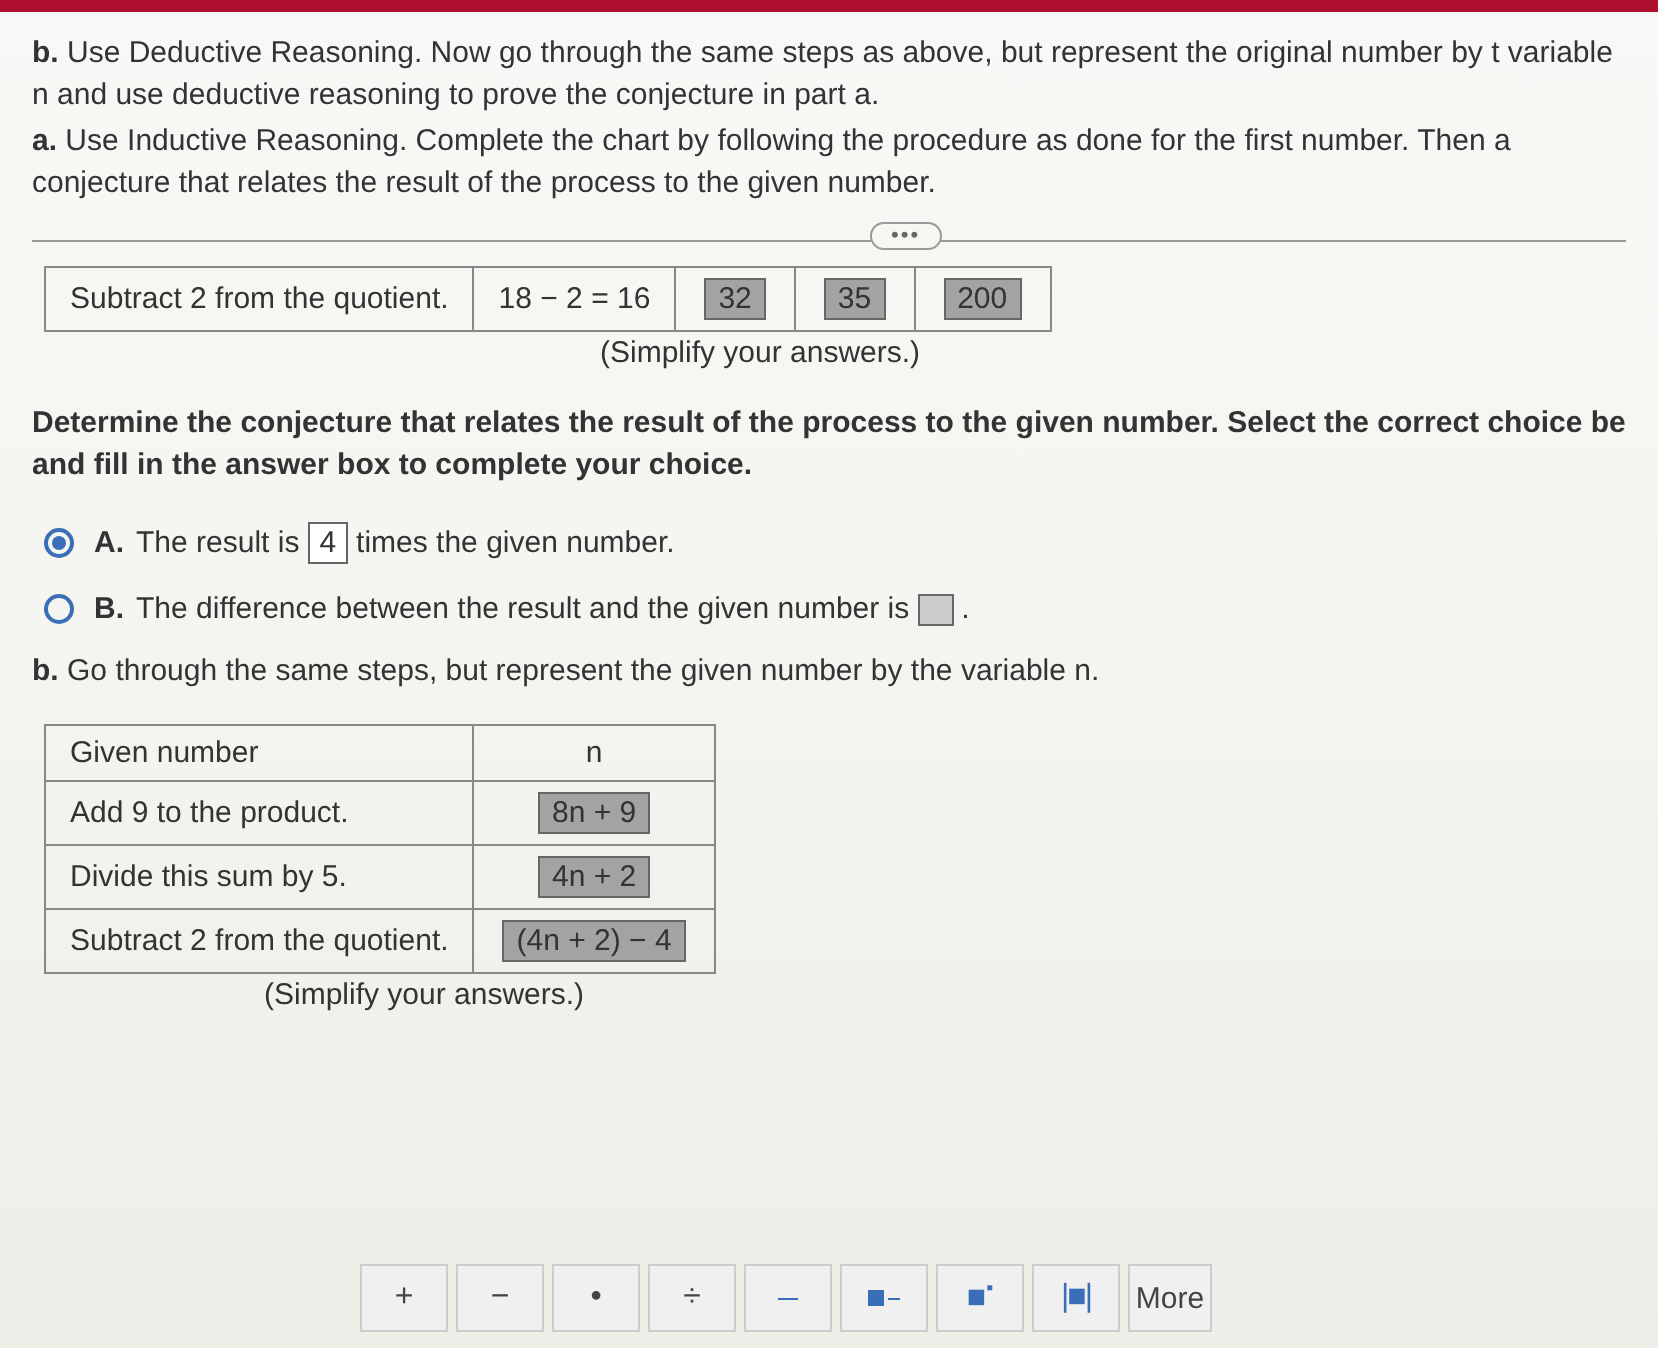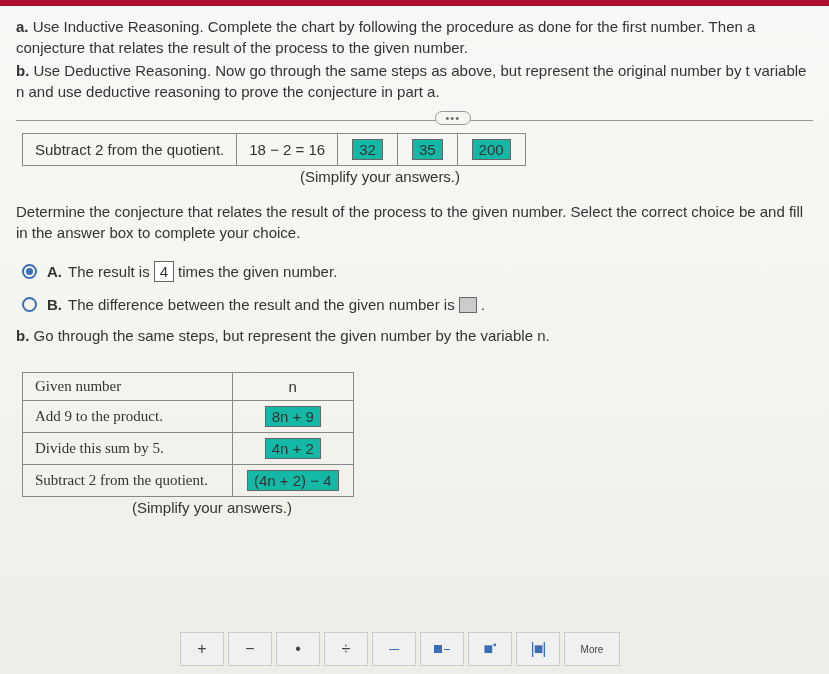--- a/index.html
+++ b/index.html
@@ -56,31 +56,32 @@
       padding: 5px 12px;
       vertical-align: middle;
       font-size: 15px;
     }
     .ansbox {
       display: inline-block;
       border: 1px solid #666;
       padding: 1px 6px;
       min-width: 20px;
       text-align: center;
-      background: #14b8a6;
+      background: #a3a3a3;
       margin: 0 2px;
     }
     .simplify {
       font-size: 15px;
       margin-left: 284px;
       margin-top: 2px;
     }
     .section {
       margin-top: 16px;
       line-height: 1.4;
+      font-weight: bold;
     }
     .choices {
       margin-top: 18px;
       margin-left: 6px;
     }
     .choice-row {
       display: flex;
       align-items: center;
       margin-bottom: 14px;
       font-size: 15px;
@@ -118,34 +119,33 @@
       margin: 0 4px;
       vertical-align: baseline;
     }
     .ibox.empty {
       background: #ccc;
       min-width: 18px;
       height: 16px;
     }
     .partb-label {
       margin-top: 12px;
-      margin-bottom: 28px;
+      margin-bottom: 18px;
     }
     table.steps {
       border-collapse: collapse;
       margin-left: 6px;
     }
     table.steps td {
       border: 1px solid #888;
       padding: 5px 12px;
       font-size: 15px;
     }
     table.steps td:first-child {
       min-width: 210px;
-      font-family: Liberation Serif, serif;
     }
     table.steps td:last-child {
       min-width: 100px;
       text-align: center;
     }
     .simplify2 {
       margin-left: 116px;
       margin-top: 2px;
     }
     .toolbar {
@@ -161,22 +161,22 @@
       background: #f0f0f0;
       border: 1px solid #ccc;
       display: flex;
       align-items: center;
       justify-content: center;
       font-size: 16px;
       color: #444;
       cursor: pointer;
     }
     .tbtn.more {
-      width: 56px;
-      font-size: 10px;
+      width: 42px;
+      font-size: 15px;
     }
     .frac {
       display: inline-flex;
       flex-direction: column;
       align-items: center;
       font-size: 9px;
       line-height: 1;
     }
     .frac .n { border-bottom: 1px solid #3a6fb7; padding: 0 2px; color:#3a6fb7;}
     .frac .d { padding: 0 2px; color:#3a6fb7;}
@@ -186,24 +186,24 @@
     .abs { letter-spacing:-1px;}
   </style>
 </head>
 <body>
 
 <div class="topbar"></div>
 
 <div class="content">
 
   <p class="para">
-    <span class="bold">a.</span><span> Use Inductive Reasoning. Complete the chart by following the procedure as done for the first number. Then a conjecture that relates the result of the process to the given number.</span>
+    <span class="bold">b.</span><span> Use Deductive Reasoning. Now go through the same steps as above, but represent the original number by t variable n and use deductive reasoning to prove the conjecture in part a.</span>
   </p>
   <p class="para">
-    <span class="bold">b.</span><span> Use Deductive Reasoning. Now go through the same steps as above, but represent the original number by t variable n and use deductive reasoning to prove the conjecture in part a.</span>
+    <span class="bold">a.</span><span> Use Inductive Reasoning. Complete the chart by following the procedure as done for the first number. Then a conjecture that relates the result of the process to the given number.</span>
   </p>
 
   <div class="hr-wrap">
     <hr class="hr-line">
     <div class="ellipsis">•••</div>
   </div>
 
   <table class="subtract">
     <tbody>
         <tr>

